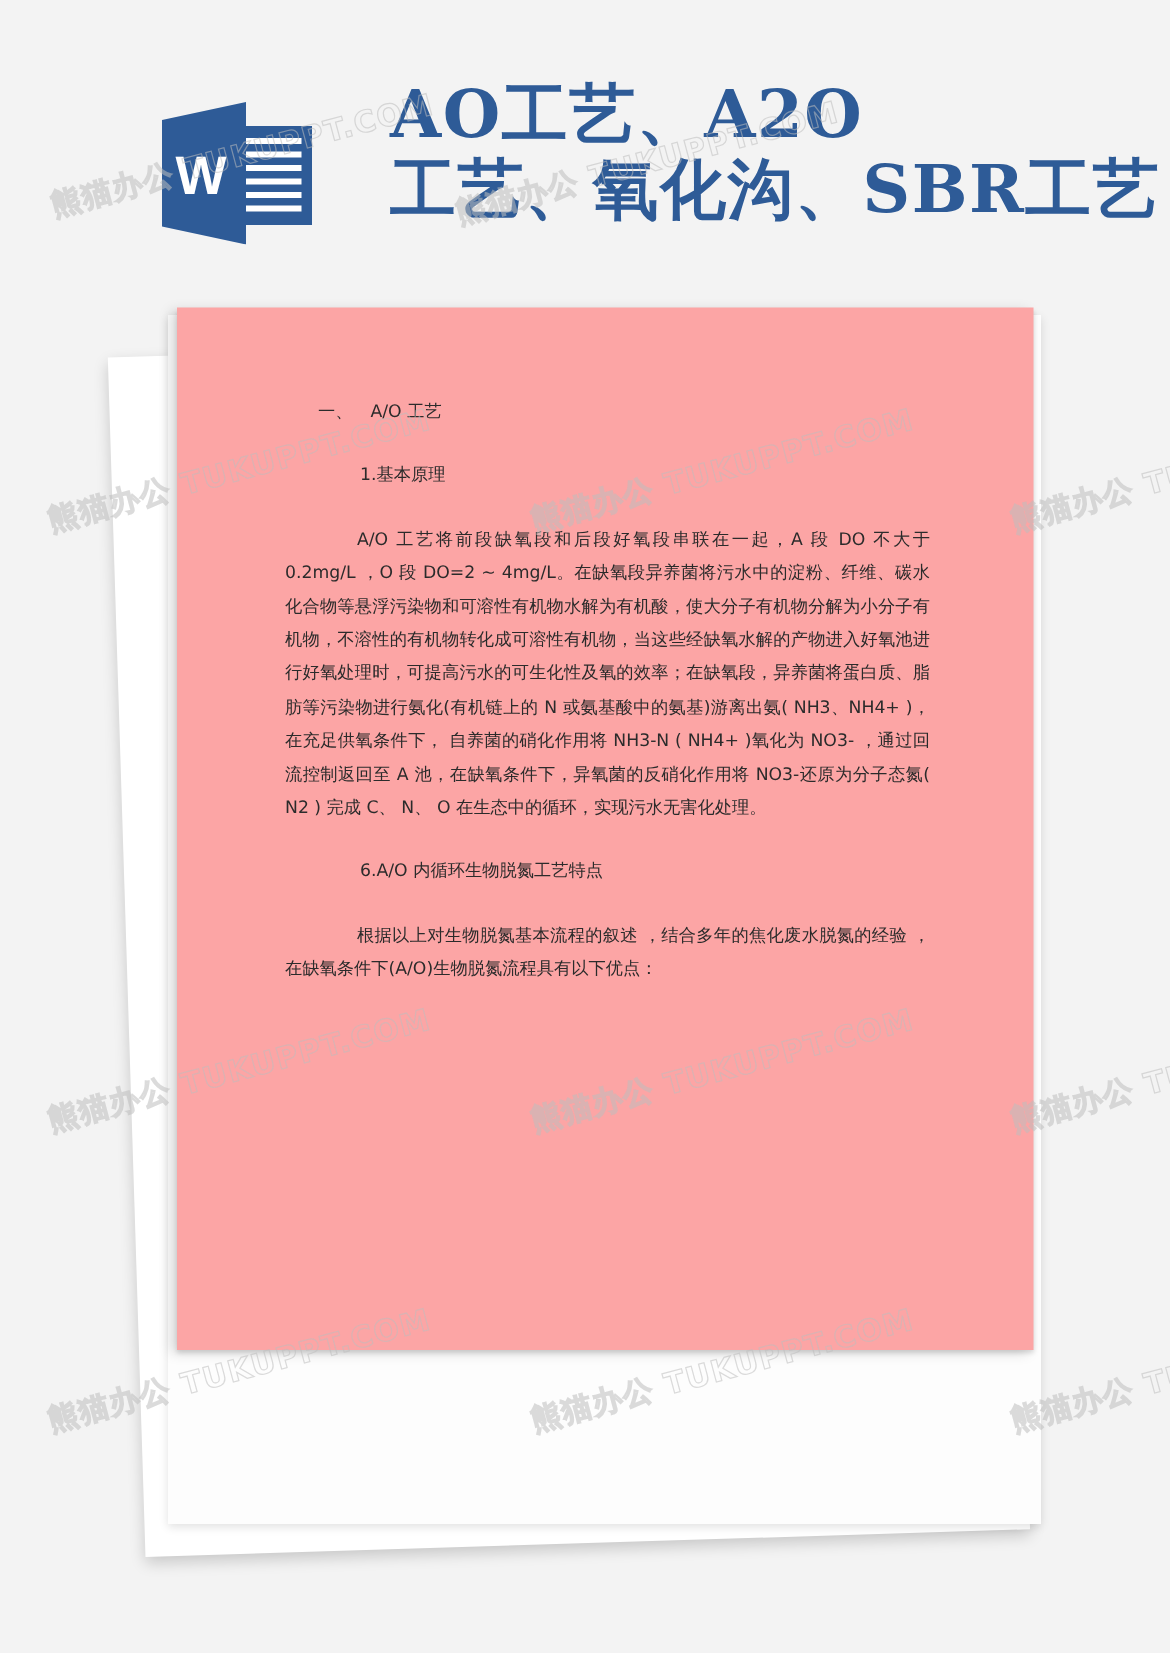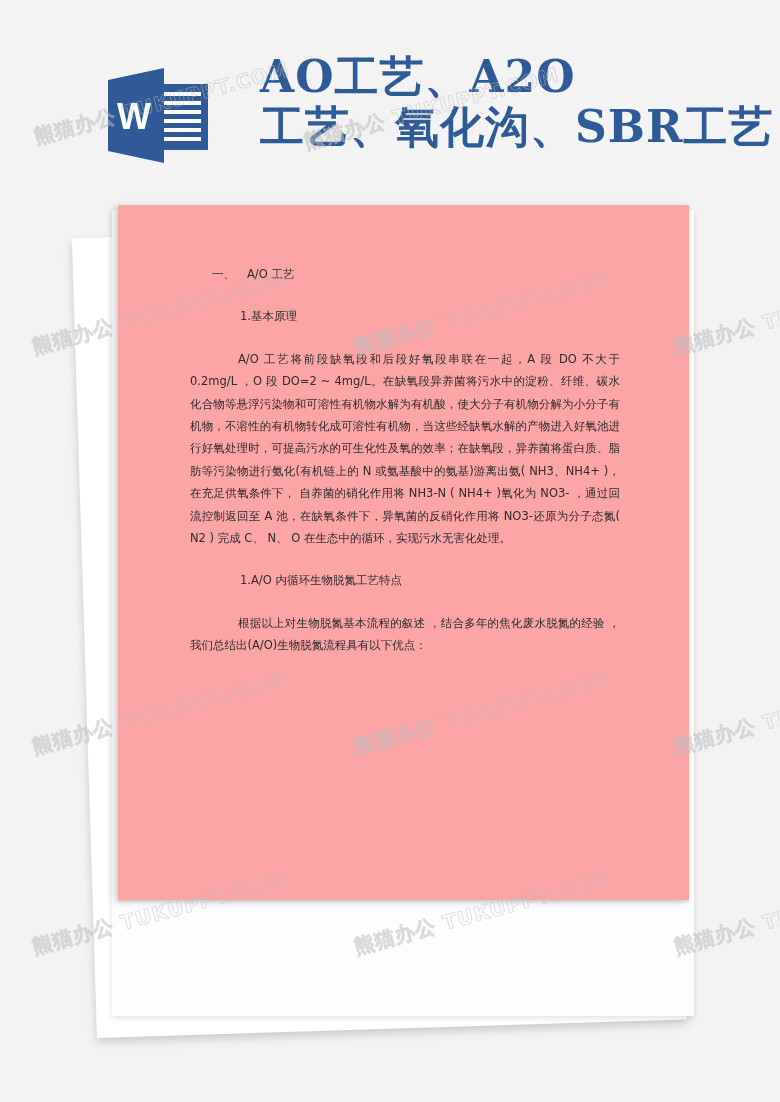--- a/index.html
+++ b/index.html
@@ -124,22 +124,22 @@
 <div class="page-back"></div>
 <div class="page-back2"></div>
 
 <div class="page">
   <div class="doc">
     <p class="h1">
       <span class="num">一、</span><span>A/O 工艺</span>
     </p>
     <p class="h2">1.基本原理</p>
     <p class="para">A/O 工艺将前段缺氧段和后段好氧段串联在一起，A 段 DO 不大于 0.2mg/L ，O 段 DO=2 ~ 4mg/L。在缺氧段异养菌将污水中的淀粉、纤维、碳水化合物等悬浮污染物和可溶性有机物水解为有机酸，使大分子有机物分解为小分子有机物，不溶性的有机物转化成可溶性有机物，当这些经缺氧水解的产物进入好氧池进行好氧处理时，可提高污水的可生化性及氧的效率；在缺氧段，异养菌将蛋白质、脂肪等污染物进行氨化(有机链上的 N 或氨基酸中的氨基)游离出氨( NH3、NH4+ )，在充足供氧条件下， 自养菌的硝化作用将 NH3-N ( NH4+ )氧化为 NO3- ，通过回流控制返回至 A 池，在缺氧条件下，异氧菌的反硝化作用将 NO3-还原为分子态氮( N2 ) 完成 C、 N、 O 在生态中的循环，实现污水无害化处理。</p>
-    <p class="h2">1.A/O 内循环生物脱氮工艺特点</p>
-    <p class="para">根据以上对生物脱氮基本流程的叙述 ，结合多年的焦化废水脱氮的经验 ，我们总结出(A/O)生物脱氮流程具有以下优点：</p>
+    <p class="h2">6.A/O 内循环生物脱氮工艺特点</p>
+    <p class="para">根据以上对生物脱氮基本流程的叙述 ，结合多年的焦化废水脱氮的经验 ，在缺氧条件下(A/O)生物脱氮流程具有以下优点：</p>
   </div>
 </div>
 
 <div class="wm" style="left:28px; top:300px;">熊猫办公 TUKUPPT.COM</div>
 <div class="wm" style="left:350px; top:300px;">熊猫办公 TUKUPPT.COM</div>
 <div class="wm" style="left:670px; top:300px;">熊猫办公 TUKUPPT.COM</div>
 <div class="wm" style="left:28px; top:700px;">熊猫办公 TUKUPPT.COM</div>
 <div class="wm" style="left:350px; top:700px;">熊猫办公 TUKUPPT.COM</div>
 <div class="wm" style="left:670px; top:700px;">熊猫办公 TUKUPPT.COM</div>
 <div class="wm" style="left:28px; top:900px;">熊猫办公 TUKUPPT.COM</div>

